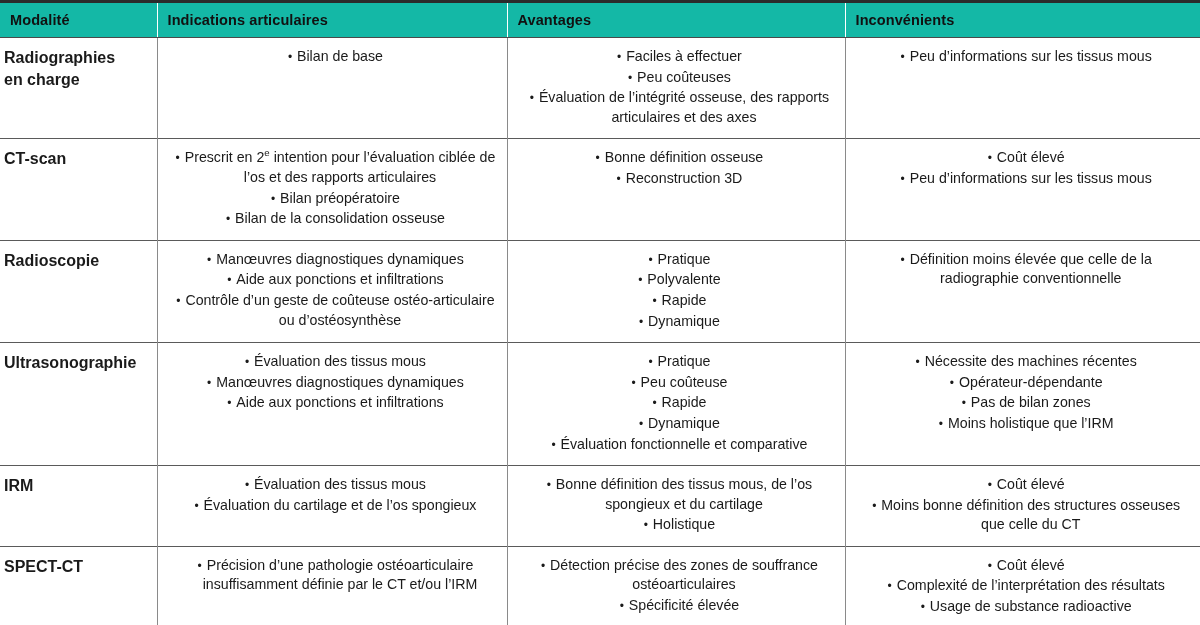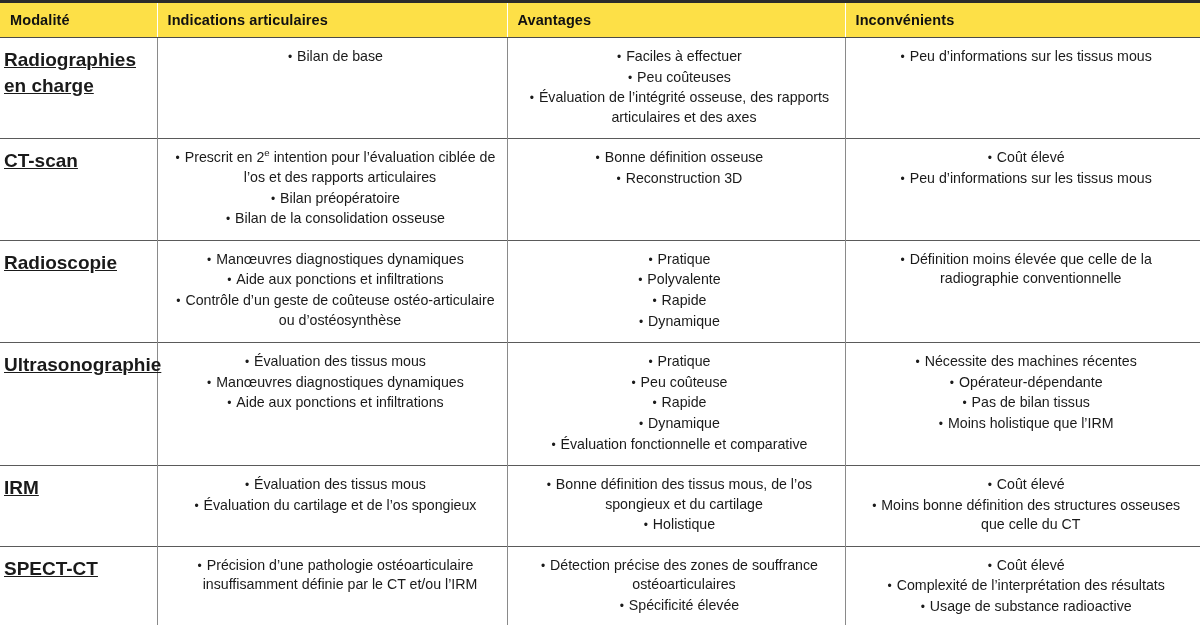--- a/index.html
+++ b/index.html
@@ -28,21 +28,21 @@
     border-top: 3px solid #2b2b2b;
     border-bottom: 3px solid #2b2b2b;
   }
 
   table.modality-table col.c0 { width: 157px; }
   table.modality-table col.c1 { width: 350px; }
   table.modality-table col.c2 { width: 338px; }
   table.modality-table col.c3 { width: 355px; }
 
   thead th {
-    background: #fde047;
+    background: #14b8a6;
     border-bottom: 1.5px solid #4a4a4a;
     border-right: 1.5px solid #ffffff;
     text-align: left;
     vertical-align: middle;
     font-size: 14.5px;
     font-weight: bold;
     letter-spacing: 0.1px;
     padding: 9px 10px 9px 10px;
     height: 36px;
     box-sizing: border-box;
@@ -57,24 +57,23 @@
     padding: 9px 10px 10px 12px;
     font-size: 14.2px;
     line-height: 1.38;
     box-sizing: border-box;
   }
   tbody tr:first-child td { border-top: none; }
   tbody td.last { border-right: none; }
 
   tbody td.modality-cell {
     font-weight: bold;
-    font-size: 19px;
+    font-size: 16px;
     padding-left: 4px;
     line-height: 1.35;
-    text-decoration: underline;
   }
 
   ul.bullets {
     list-style: none;
     margin: 0;
     padding: 0;
   }
   ul.bullets li {
     position: relative;
     padding-left: 14px;
@@ -215,21 +214,21 @@
               <li class="hang"><span class="bullet-dot">• </span><span class="bullet-text">Peu coûteuse</span></li>
               <li class="hang"><span class="bullet-dot">• </span><span class="bullet-text">Rapide</span></li>
               <li class="hang"><span class="bullet-dot">• </span><span class="bullet-text">Dynamique</span></li>
               <li class="hang"><span class="bullet-dot">• </span><span class="bullet-text">Évaluation fonctionnelle et comparative</span></li>
             </ul>
           </td>
           <td class="last">
             <ul class="bullets">
               <li class="hang"><span class="bullet-dot">• </span><span class="bullet-text">Nécessite des machines récentes</span></li>
               <li class="hang"><span class="bullet-dot">• </span><span class="bullet-text">Opérateur-dépendante</span></li>
-              <li class="hang"><span class="bullet-dot">• </span><span class="bullet-text">Pas de bilan tissus</span></li>
+              <li class="hang"><span class="bullet-dot">• </span><span class="bullet-text">Pas de bilan zones</span></li>
               <li class="hang"><span class="bullet-dot">• </span><span class="bullet-text">Moins holistique que l’IRM</span></li>
             </ul>
           </td>
         </tr>
         <tr>
           <td class="modality-cell">
             <span class="modality-line">IRM</span>
           </td>
           <td>
             <ul class="bullets">

